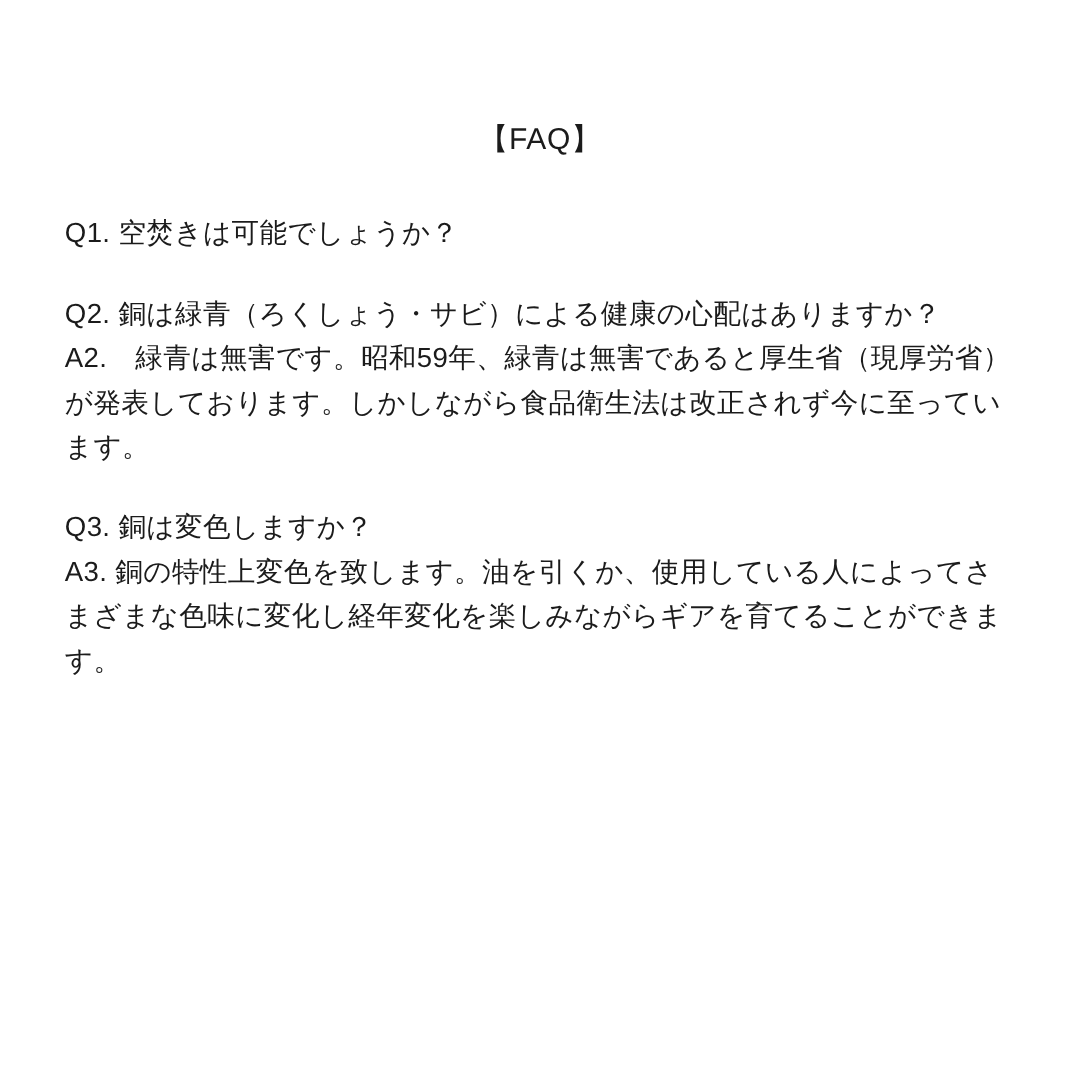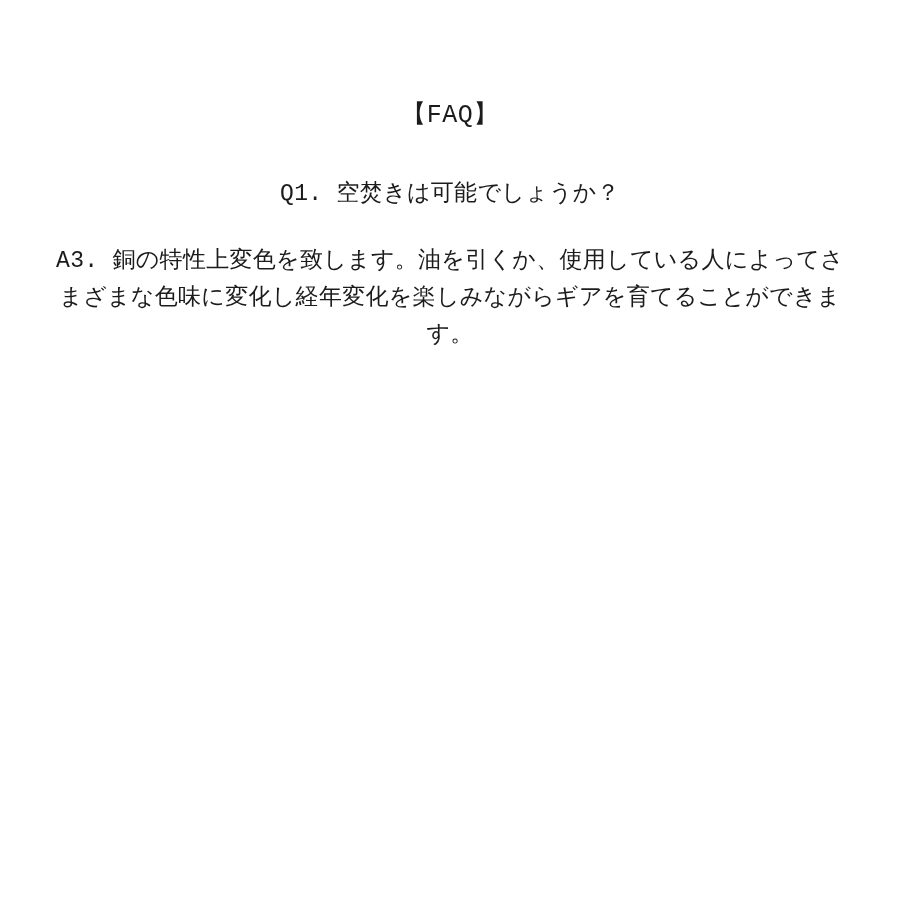--- a/index.html
+++ b/index.html
@@ -12,38 +12,36 @@
     background: #ffffff;
     color: #1b1b1b;
     font-family: "Liberation Sans", "DejaVu Sans", sans-serif;
     font-weight: 500;
     overflow: hidden;
   }
   .page {
     width: 900px;
     height: 900px;
     box-sizing: border-box;
-    font-family: Liberation Mono, monospace;
   }
   .doc-title {
     padding-top: 102px;
     text-align: center;
     font-size: 25px;
     line-height: 28px;
     letter-spacing: 0.5px;
   }
   .faq-section {
     margin-top: 46px;
     padding: 0 54px;
     box-sizing: border-box;
     width: 900px;
   }
   .faq-block {
     margin-bottom: 30px;
-    text-align: center;
   }
   .faq-question,
   .faq-answer {
     margin: 0;
     font-size: 23px;
     line-height: 37px;
     letter-spacing: 0.3px;
     word-break: break-all;
     overflow-wrap: anywhere;
   }
@@ -54,22 +52,27 @@
 <div class="page">
 
   <div class="doc-title">【FAQ】</div>
 
   <div class="faq-section">
 
     <div class="faq-block">
       <p class="faq-question">Q1. 空焚きは可能でしょうか？</p>
     </div>
 
+    <div class="faq-block">
+      <p class="faq-question">Q2. 銅は緑青（ろくしょう・サビ）による健康の心配はありますか？</p>
+      <p class="faq-answer">A2.　緑青は無害です。昭和59年、緑青は無害であると厚生省（現厚労省）が発表しております。しかしながら食品衛生法は改正されず今に至っています。</p>
+    </div>
 
     <div class="faq-block">
+      <p class="faq-question">Q3. 銅は変色しますか？</p>
       <p class="faq-answer">A3. 銅の特性上変色を致します。油を引くか、使用している人によってさまざまな色味に変化し経年変化を楽しみながらギアを育てることができます。</p>
     </div>
 
     <div class="faq-block">
     </div>
 
   </div>
 </div>
 
 </body></html>

